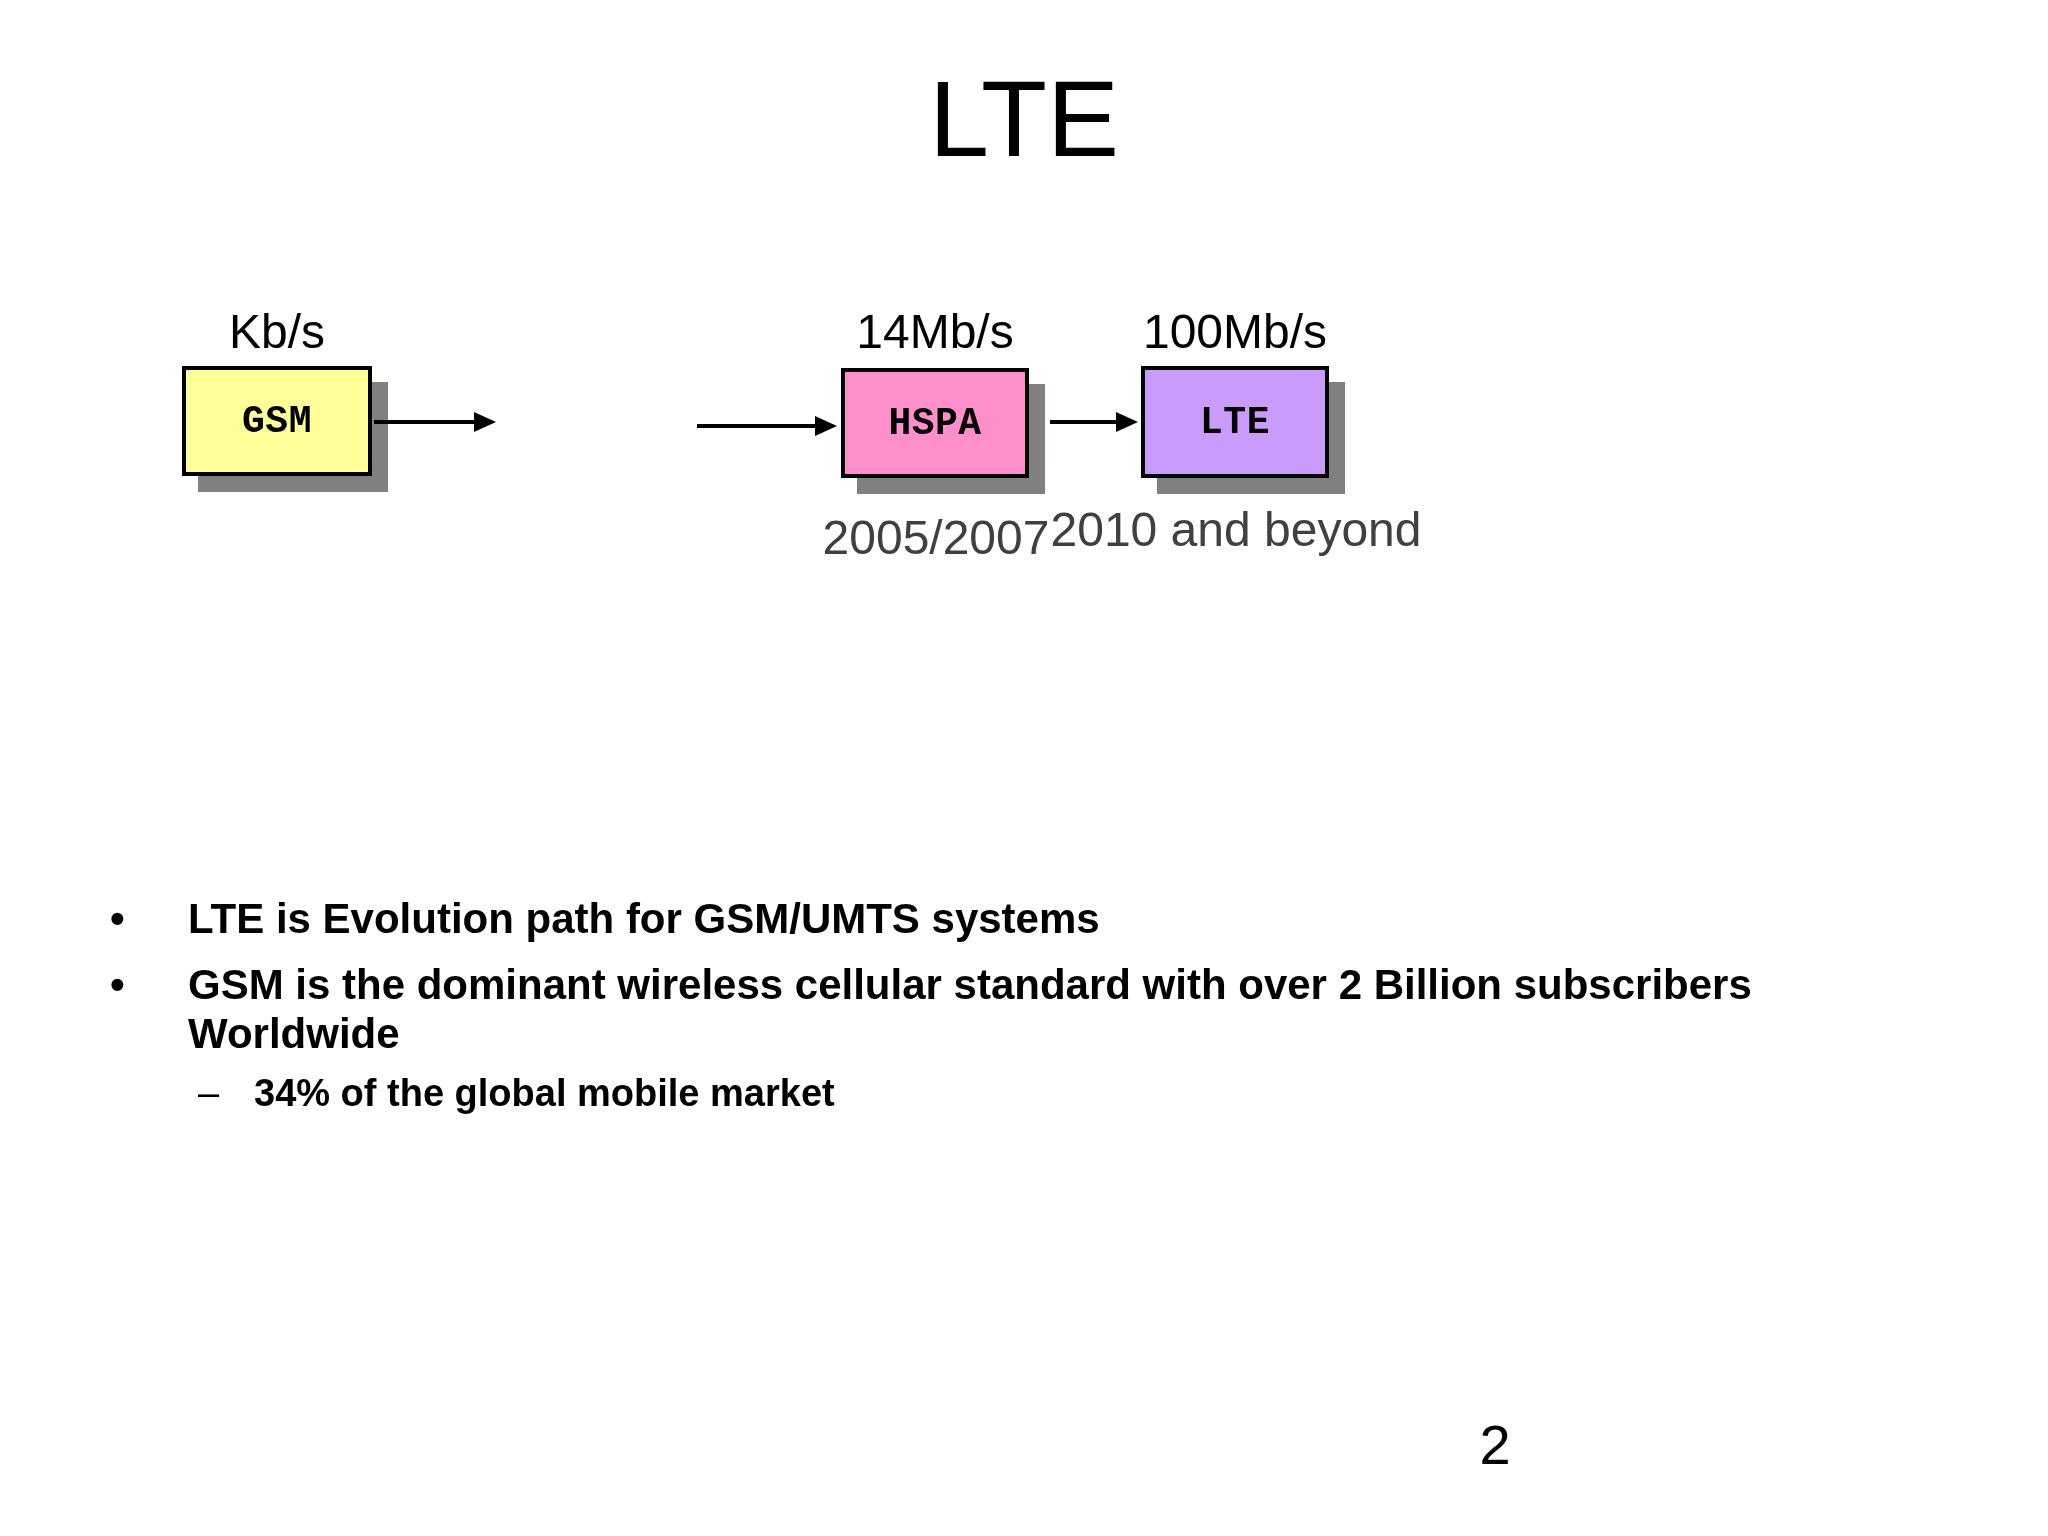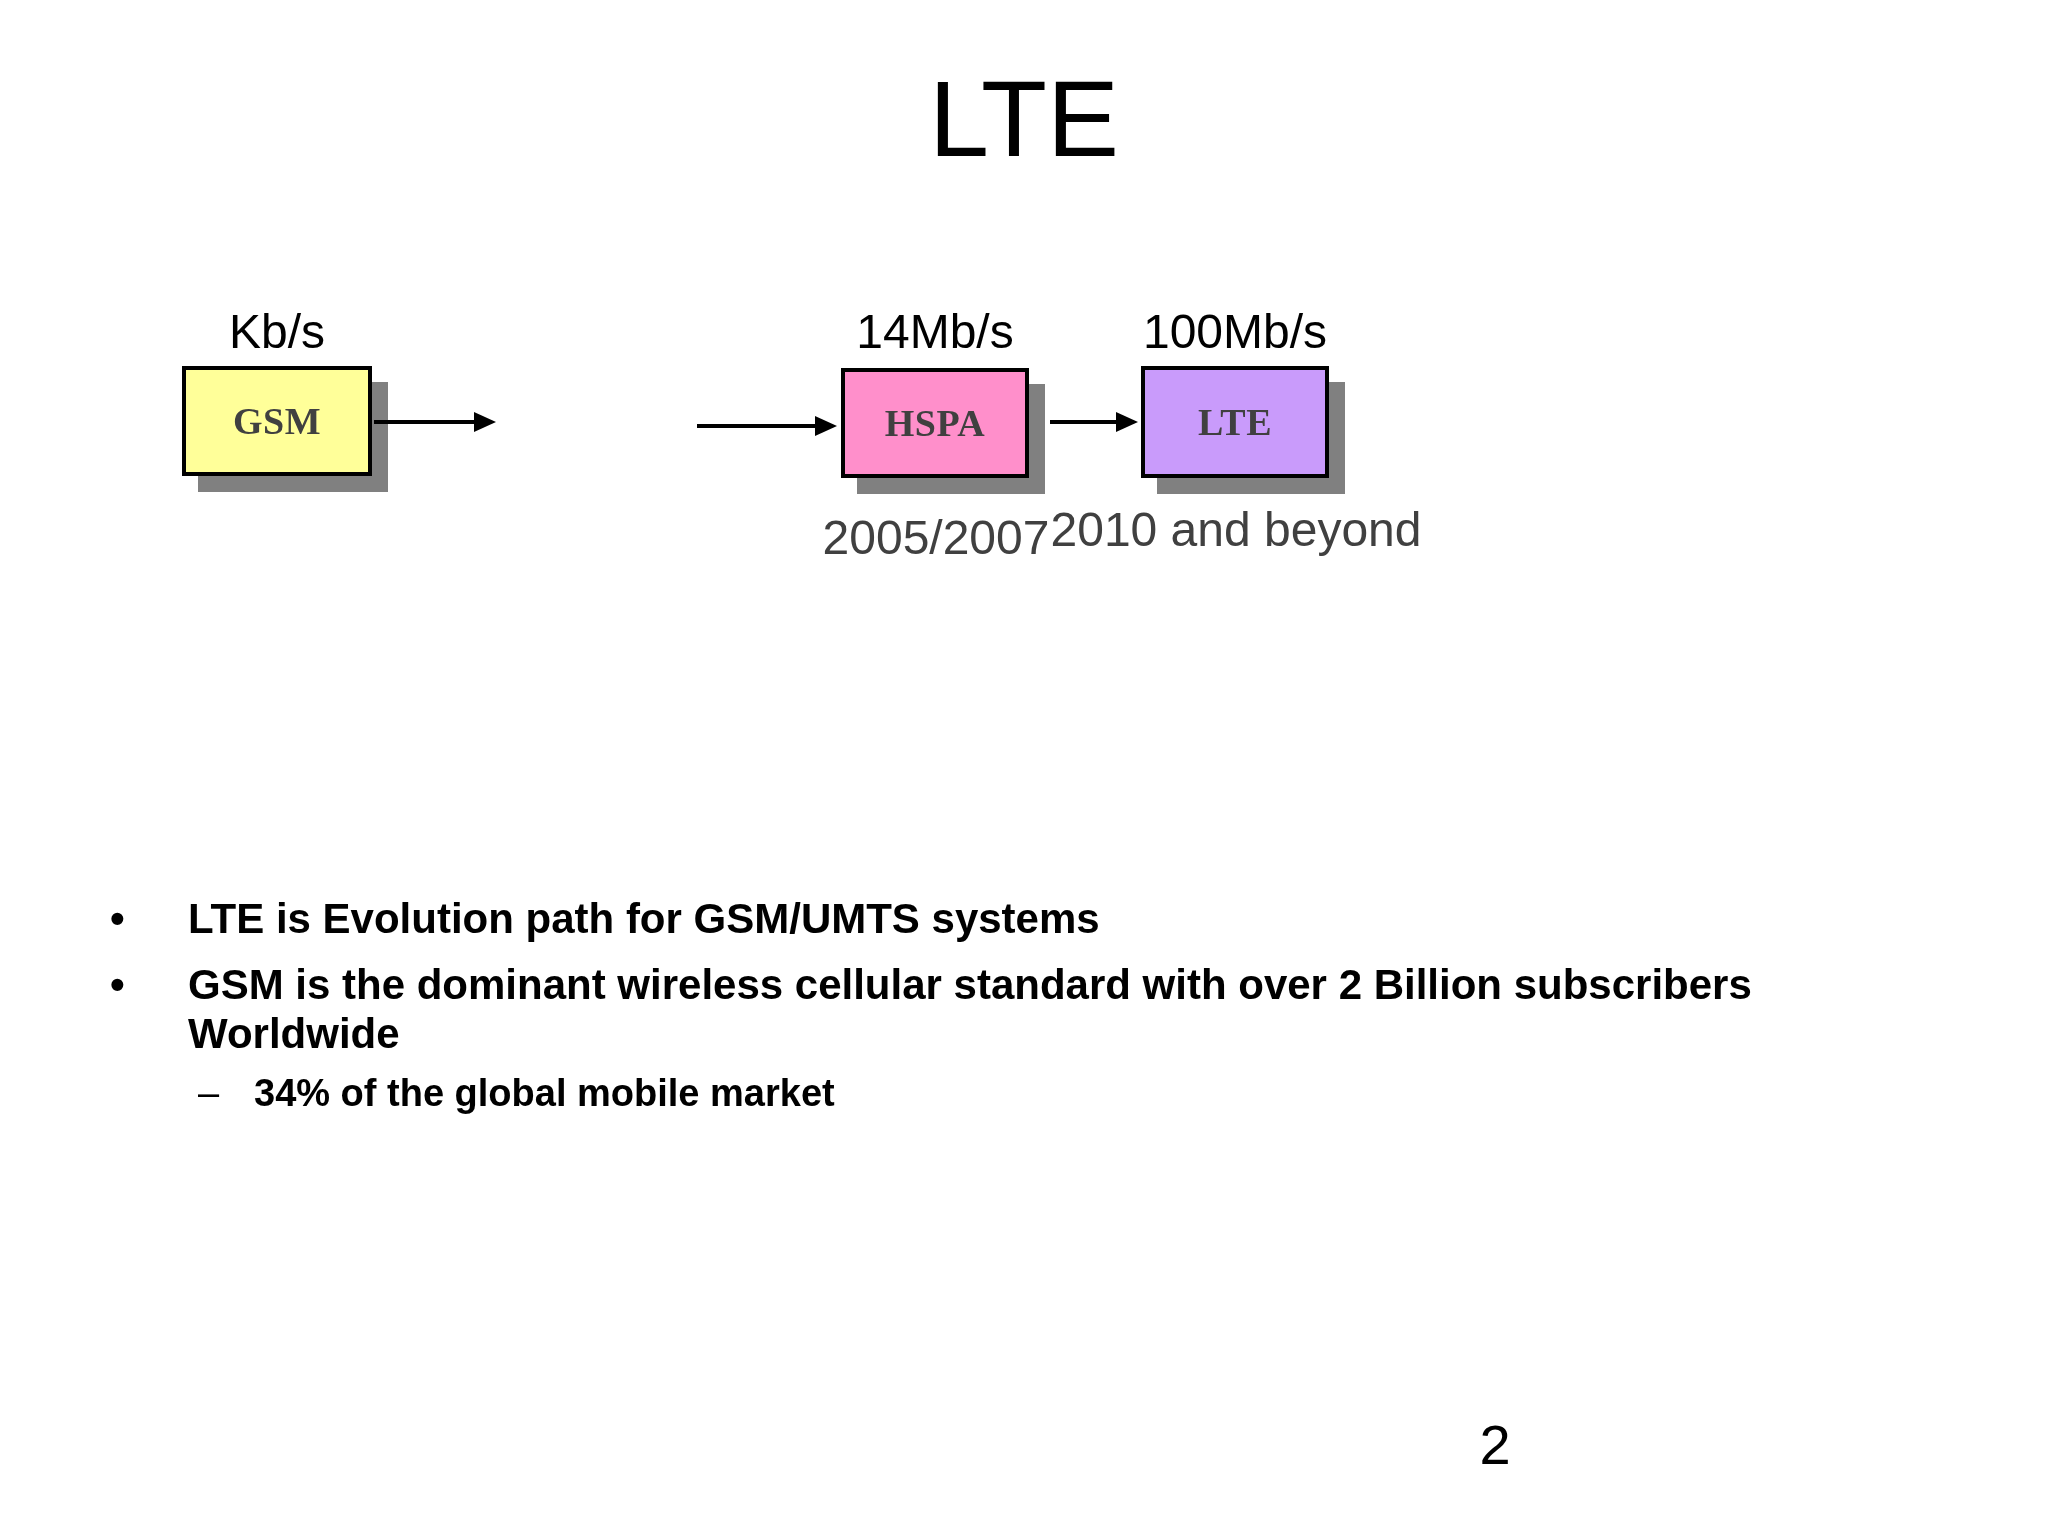--- a/index.html
+++ b/index.html
@@ -77,24 +77,24 @@
     width: 100%;
     height: 100%;
     border: 4px solid #000000;
     box-sizing: border-box;
     display: flex;
     align-items: center;
     justify-content: center;
   }
 
   .stage-label {
-    font-family: Liberation Serif, serif;
+    font-family: Liberation Mono, monospace;
     font-size: 38px;
     font-weight: bold;
-    color: #404040;
+    color: #000000;
     letter-spacing: 0.5px;
   }
 
   .stage-date {
     position: absolute;
     text-align: center;
     font-family: "Liberation Sans", sans-serif;
     font-size: 48px;
     font-weight: 400;
     color: #404040;

